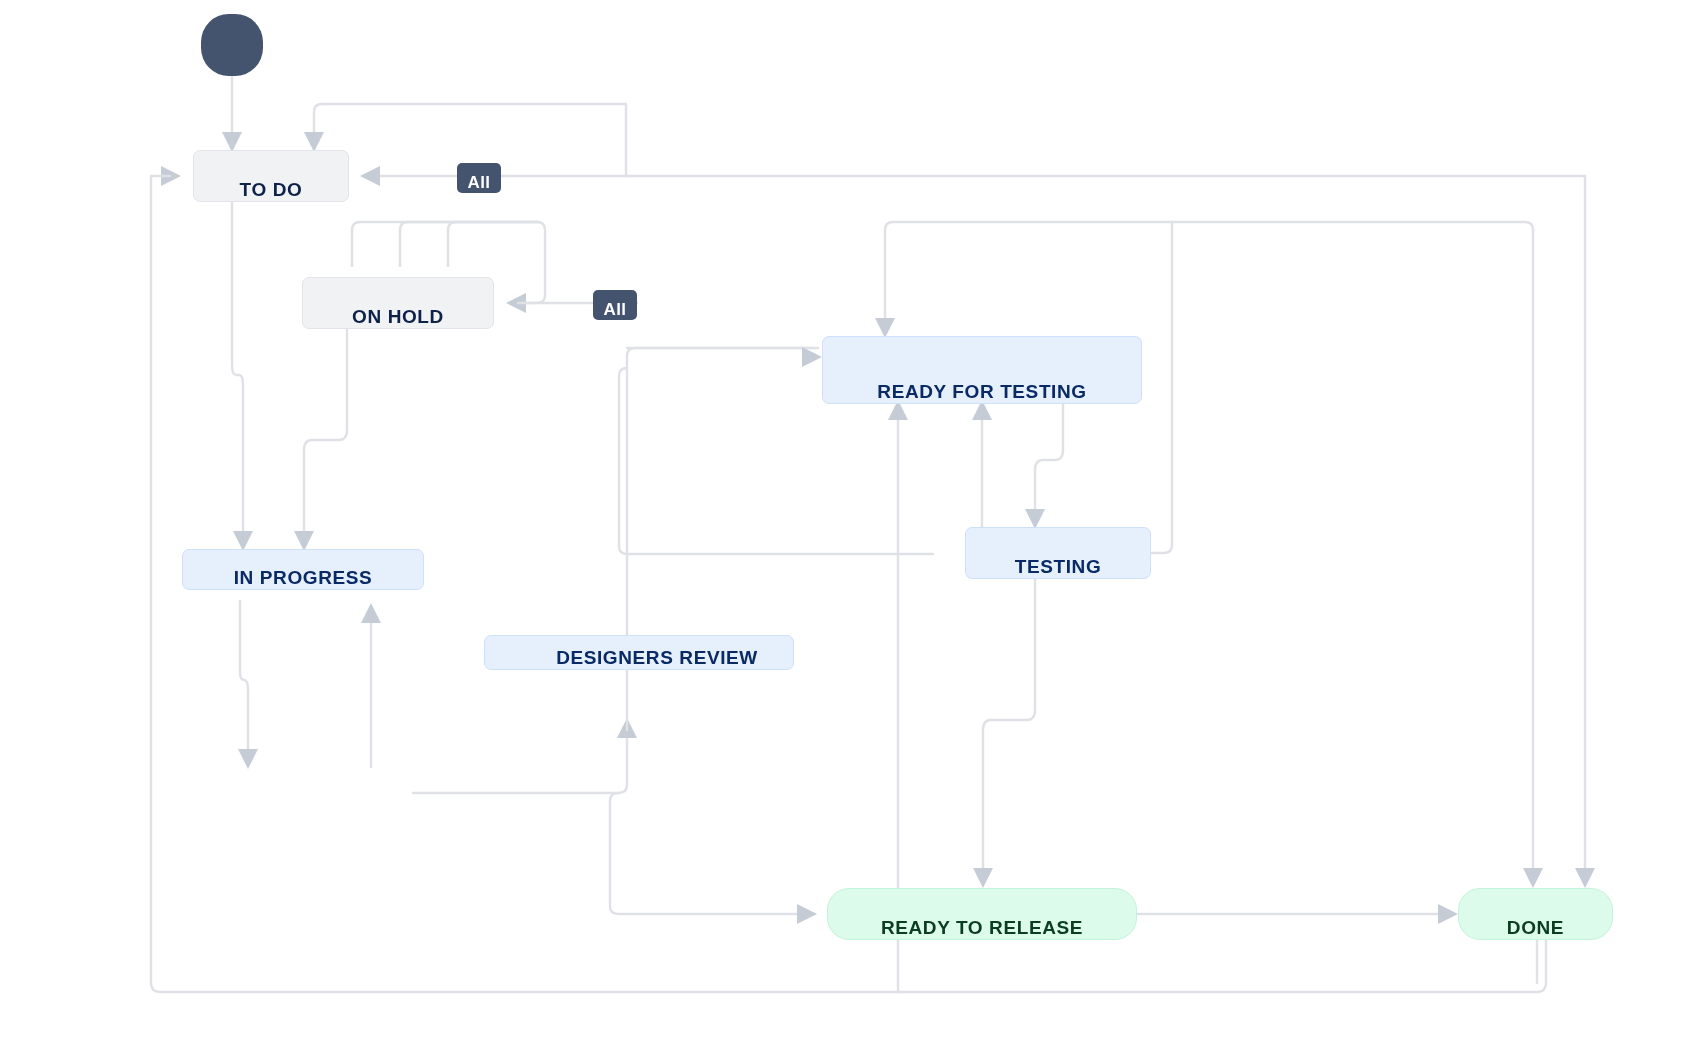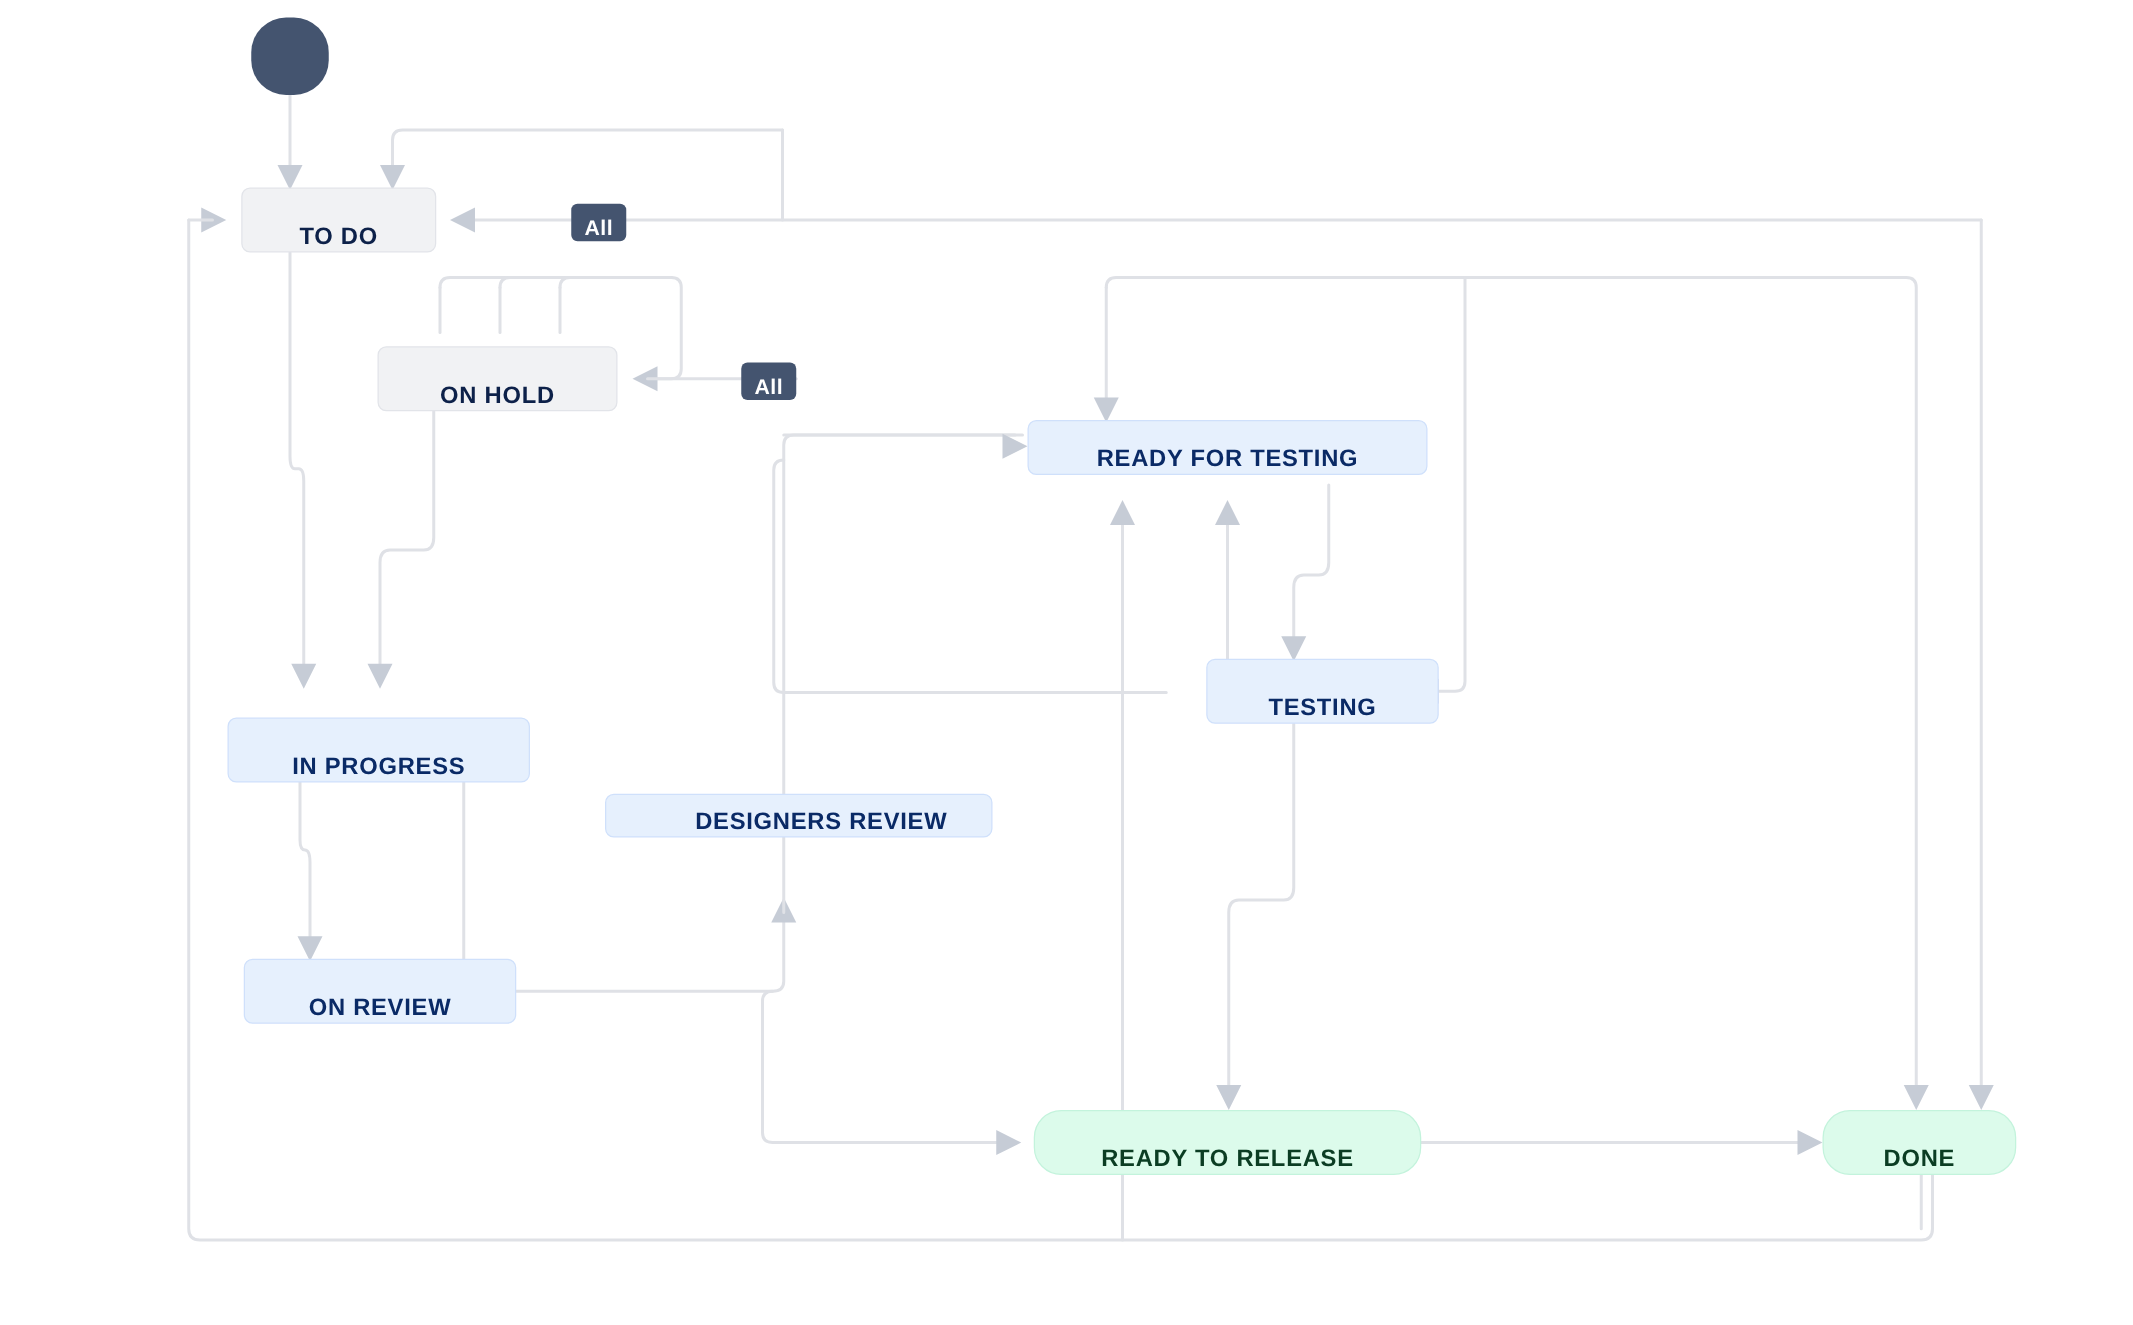--- a/index.html
+++ b/index.html
@@ -122,39 +122,36 @@
   <div class="start-node" style="left:201px;top:14px;width:62px;height:62px;"></div>
 
   <div class="node node-default" style="left:193px;top:150px;width:156px;height:52px;font-size:19px;">
     <span>TO DO</span>
   </div>
 
   <div class="node node-default" style="left:302px;top:277px;width:192px;height:52px;font-size:19px;">
     <span>ON HOLD</span>
   </div>
 
-  <div class="node node-inprogress" style="left:822px;top:336px;width:320px;height:44px;font-size:19px;">
+  <div class="node node-inprogress" style="left:822px;top:336px;width:320px;height:68px;font-size:19px;">
     <span>READY FOR TESTING</span>
   </div>
 
-  <div class="node node-inprogress" style="left:182px;top:574px;width:242px;height:52px;font-size:19px;">
+  <div class="node node-inprogress" style="left:182px;top:549px;width:242px;height:41px;font-size:19px;">
     <span>IN PROGRESS</span>
   </div>
 
   <div class="node node-inprogress" style="left:965px;top:527px;width:186px;height:52px;font-size:19px;">
     <span>TESTING</span>
   </div>
 
   <div class="node node-inprogress" style="left:484px;top:635px;width:310px;height:35px;font-size:19px;padding-left:36px;">
     <span>DESIGNERS REVIEW</span>
   </div>
 
-  <div class="node node-inprogress" style="left:195px;top:767px;width:218px;height:52px;font-size:19px;">
-    <span>ON REVIEW</span>
-  </div>
 
   <div class="node node-done" style="left:827px;top:888px;width:310px;height:52px;font-size:19px;">
     <span>READY TO RELEASE</span>
   </div>
 
   <div class="node node-done" style="left:1458px;top:888px;width:155px;height:52px;font-size:19px;">
     <span>DONE</span>
   </div>
 
   <div class="badge" style="left:457px;top:163px;width:44px;height:30px;font-size:17px;">

